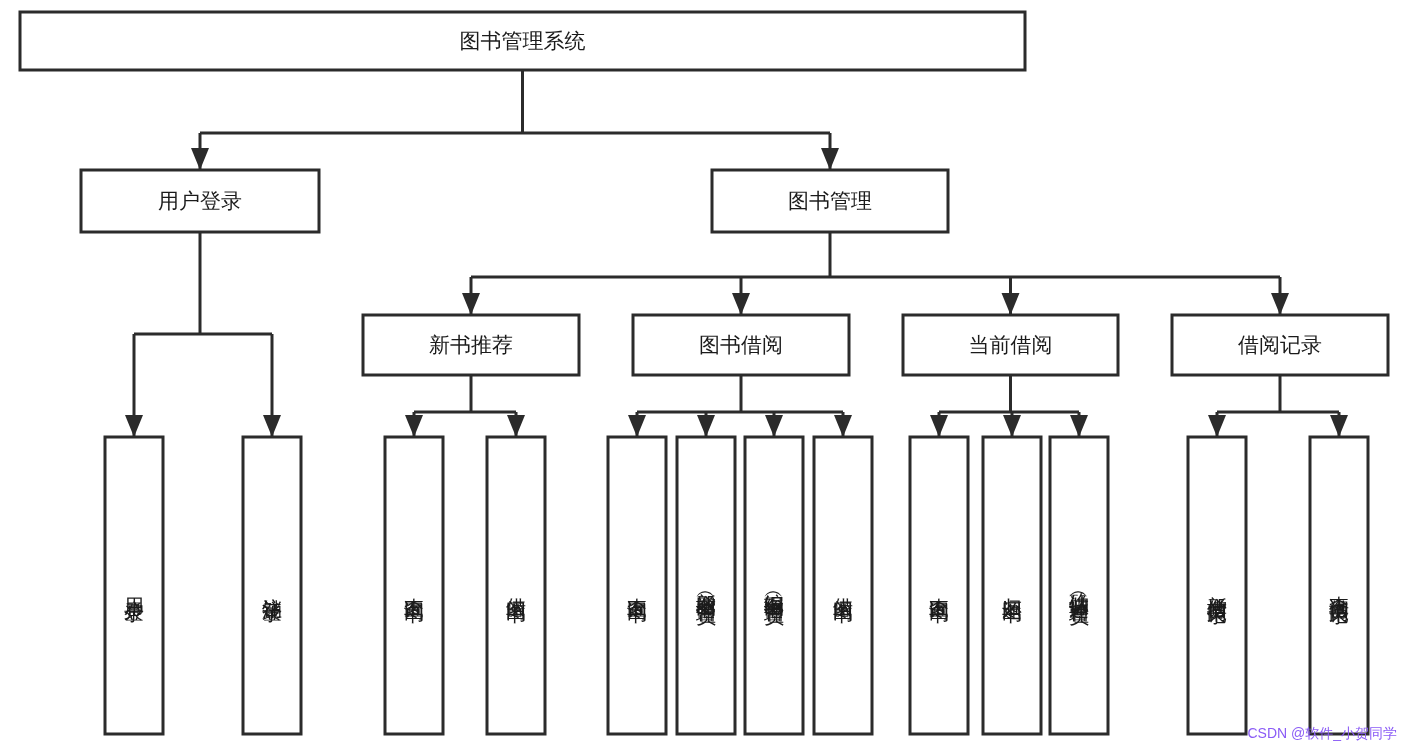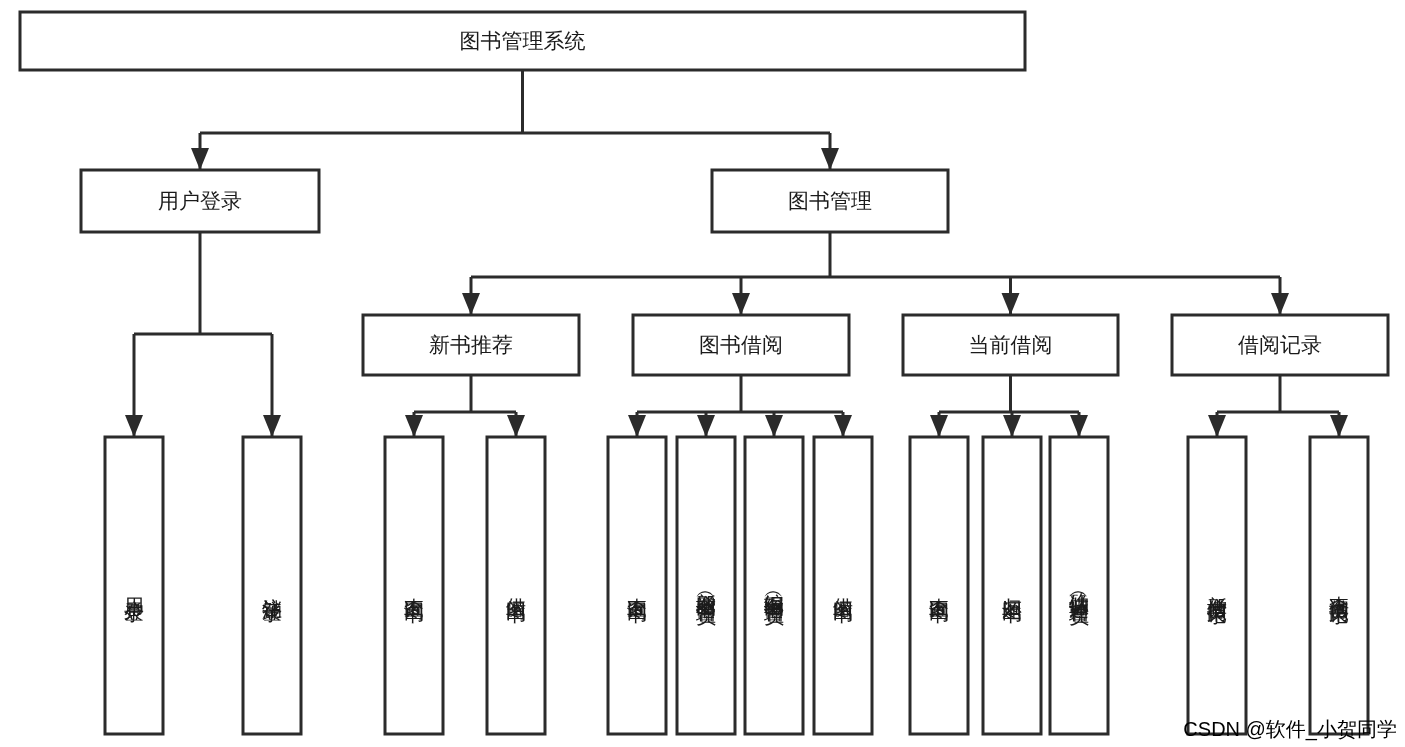--- a/index.html
+++ b/index.html
@@ -44,22 +44,22 @@
     display:flex;
     align-items:center;
     justify-content:center;
     pointer-events:none;
   }
   .watermark{
     position:absolute;
     right:8px;
     bottom:4px;
     font-family:"Liberation Sans","DejaVu Sans",sans-serif;
-    font-size:20px;
-    color:#000000;
+    font-size:14px;
+    color:#8b5cf6;
     white-space:nowrap;
   }
 </style>
 </head>
 <body>
 
 <div id="diagram-root">
 
   <svg id="flow" viewBox="0 0 1405 747">
     <g id="connectors-layer">

